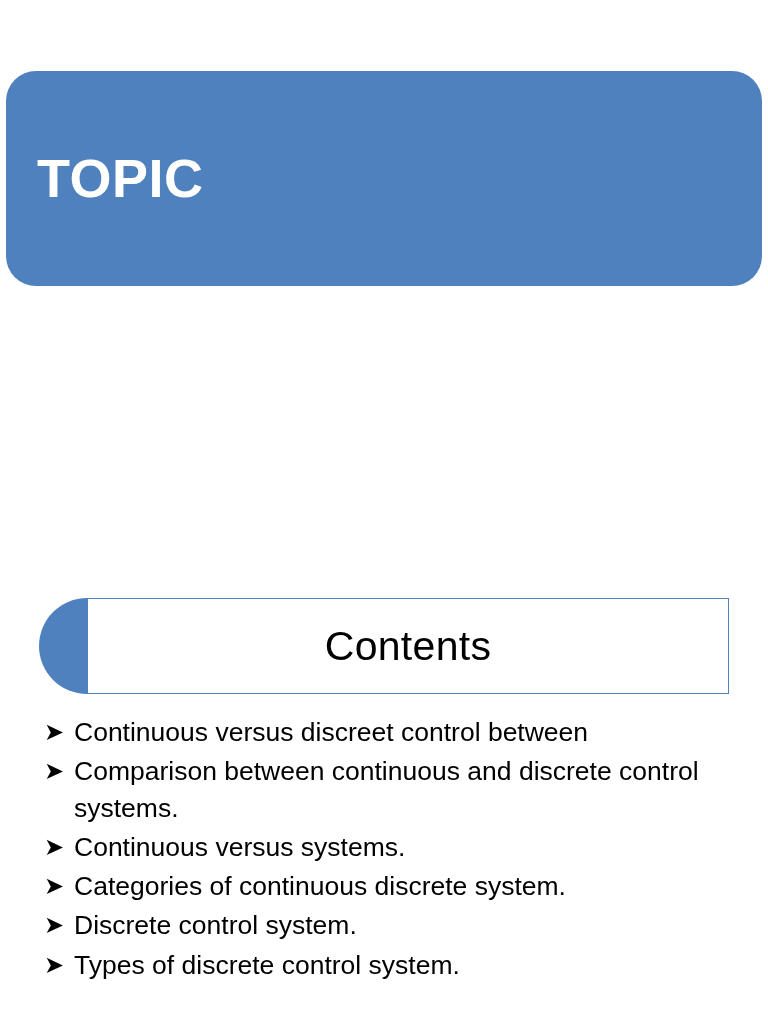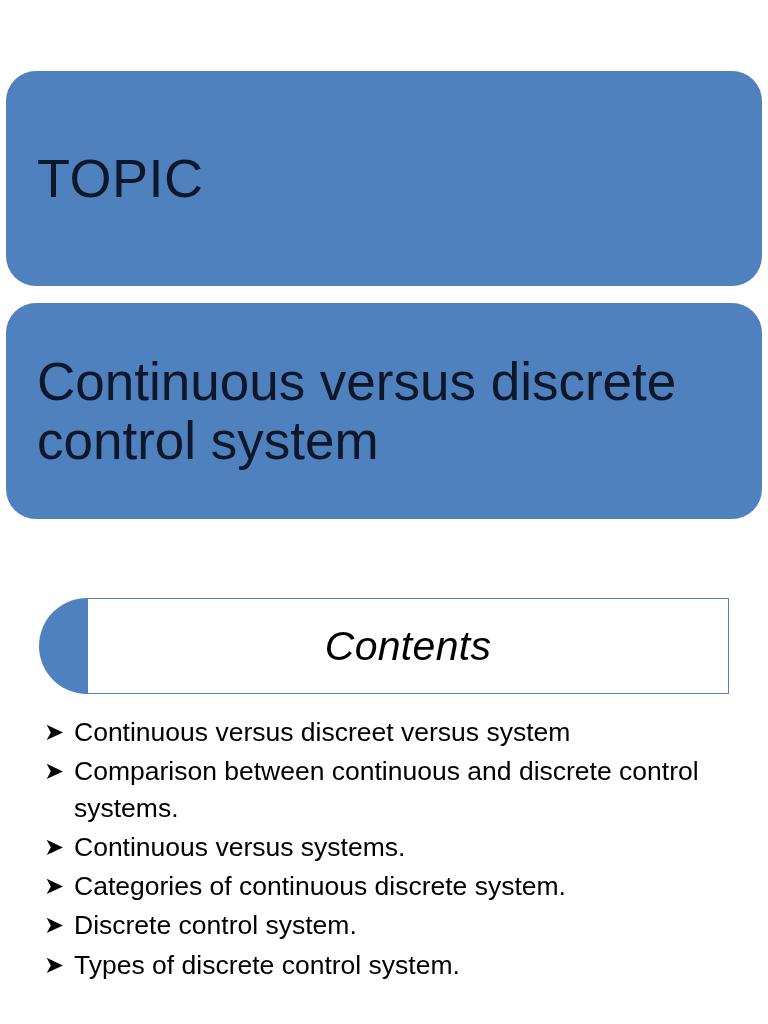--- a/index.html
+++ b/index.html
@@ -42,41 +42,40 @@
   }
   .banner-title {
     left: 6px;
     top: 303px;
     width: 756px;
     height: 216px;
     padding-left: 31px;
     padding-right: 20px;
   }
   .banner-text {
-    color: #0f172a;
-    font-weight: normal;
+    color: #ffffff;
+    font-weight: bold;
     line-height: 1.12;
   }
   .topic-text {
     font-size: 54px;
     letter-spacing: 0.5px;
   }
   .title-text {
     font-size: 53px;
     letter-spacing: 0px;
   }
 
   
   .contents-wrap {
     position: absolute;
     left: 39px;
     top: 598px;
     width: 690px;
     height: 72px;
-    font-style: italic;
   }
   .contents-circle {
     position: absolute;
     left: 0;
     top: 0;
     width: 96px;
     height: 96px;
     border-radius: 48px;
     background: #4e81bd;
   }
@@ -127,36 +126,33 @@
 </style>
 </head>
 <body>
 
 <div class="slide">
 
   <div class="banner banner-topic">
     <div class="banner-text topic-text">TOPIC</div>
   </div>
 
-  <div class="banner banner-title">
-    <div class="banner-text title-text">Continuous versus discrete control system</div>
-  </div>
 
   <div class="contents-wrap">
     <div class="contents-circle"></div>
     <div class="contents-box">
       <div class="contents-label">Contents</div>
     </div>
   </div>
 
   <div class="bullets">
 
     <div class="bullet-item">
       <span class="bullet-glyph">➤</span>
-      <span class="bullet-text">Continuous versus discreet versus system</span>
+      <span class="bullet-text">Continuous versus discreet control between</span>
     </div>
 
     <div class="bullet-item">
       <span class="bullet-glyph">➤</span>
       <span class="bullet-text">Comparison between continuous and discrete control systems.</span>
     </div>
 
     <div class="bullet-item">
       <span class="bullet-glyph">➤</span>
       <span class="bullet-text">Continuous versus systems.</span>

